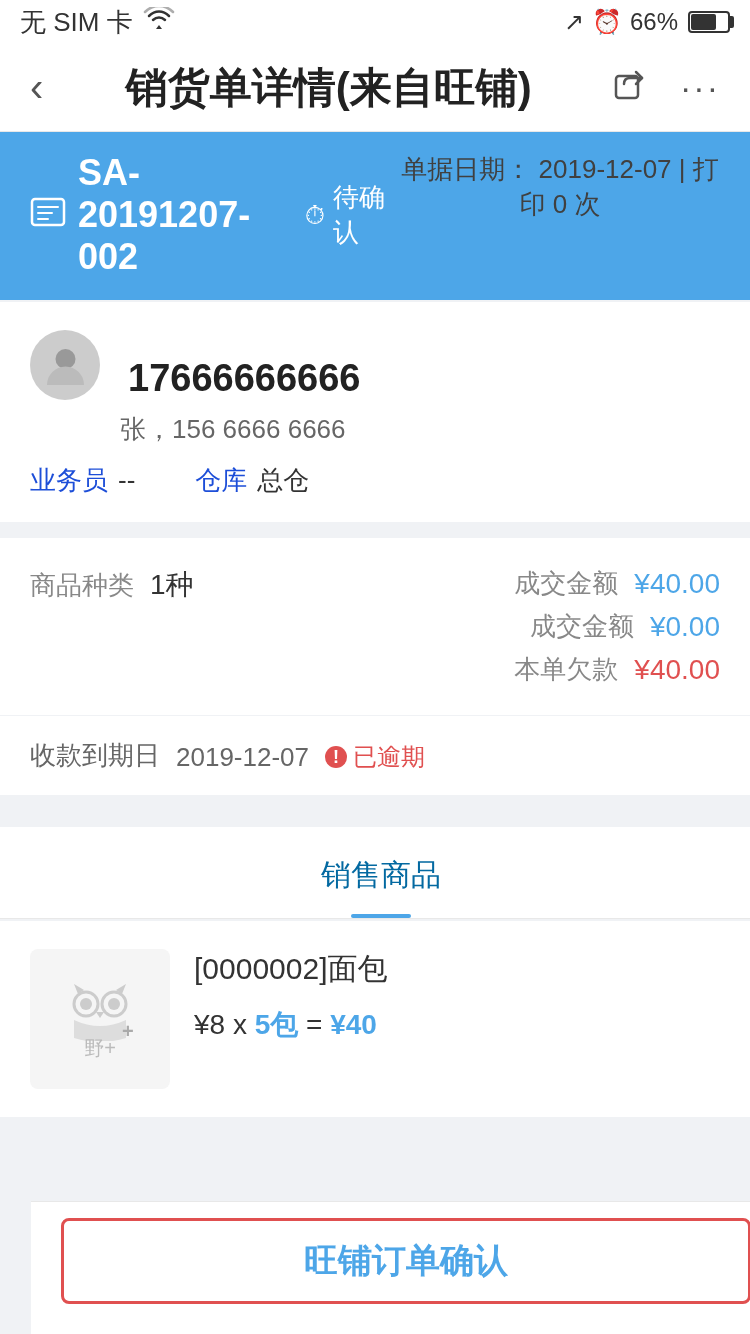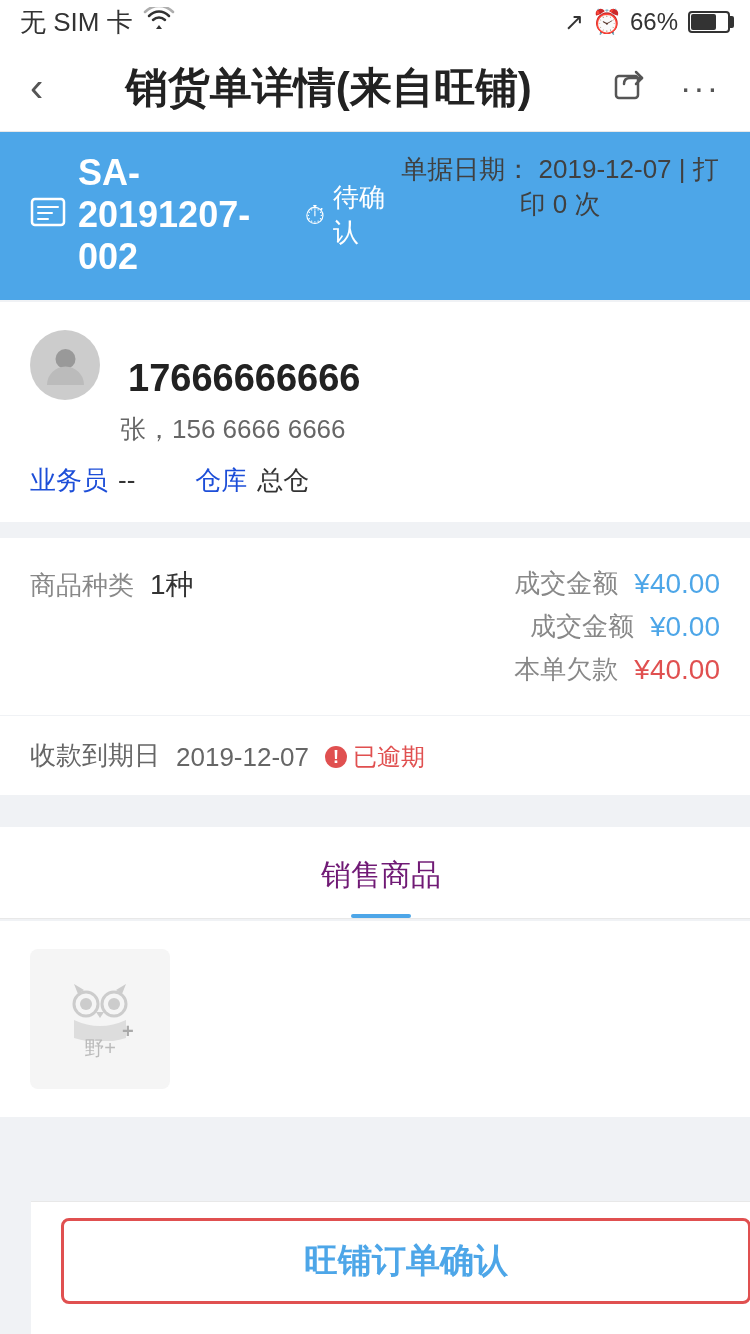--- a/index.html
+++ b/index.html
@@ -254,21 +254,21 @@
     .tab-item {
       flex: 1;
       text-align: center;
       padding: 28px 0 22px 0;
       font-size: 30px;
       color: #888;
       cursor: pointer;
       position: relative;
     }
     .tab-item.active {
-      color: #701a75;
+      color: #0369a1;
       margin-left: 12px;
     }
     .tab-item.active::after {
       content: '';
       position: absolute;
       bottom: 0;
       left: 50%;
       transform: translateX(-50%);
       width: 60px;
       height: 4px;
@@ -492,20 +492,24 @@
         <path d="M18 18 L14 8 L24 14 Z" fill="#ccc"></path>
         <path d="M62 18 L66 8 L56 14 Z" fill="#ccc"></path>
 
         <path d="M14 44 Q40 56 66 44 L66 62 Q40 70 14 62 Z" fill="#ddd"></path>
 
         <text x="62" y="62" font-size="20" fill="#aaa" font-weight="bold">+</text>
       </svg>
       <span style="font-size:20px;color:#bbb;margin-top:-10px;">野+</span>
     </div>
   </div>
+  <div class="product-info">
+    <div class="product-name">[0000002]面包</div>
+    <div class="product-price"><span>¥8</span> x <span class="price-highlight">5包</span> = <span class="price-highlight">¥40</span></div>
+  </div>
 </div>
 
 <div class="bottom-area"></div>
 
 <div class="bottom-button-bar">
   <button class="confirm-button">
     <span>旺铺订单确认</span>
   </button>
 </div>
 

